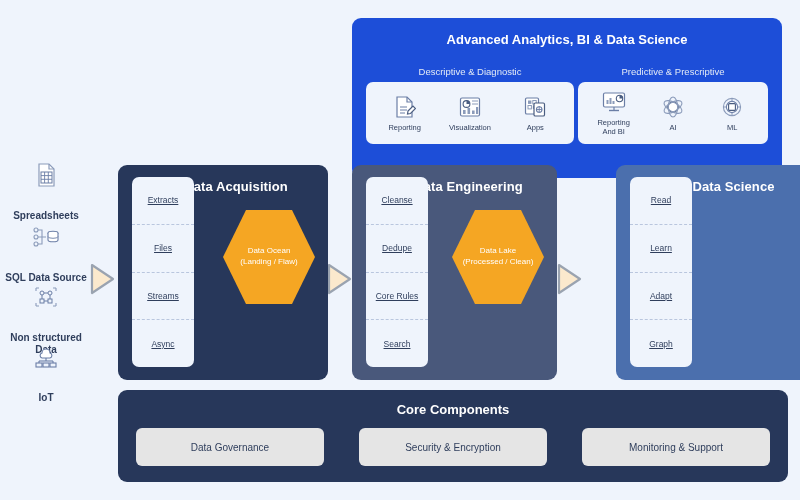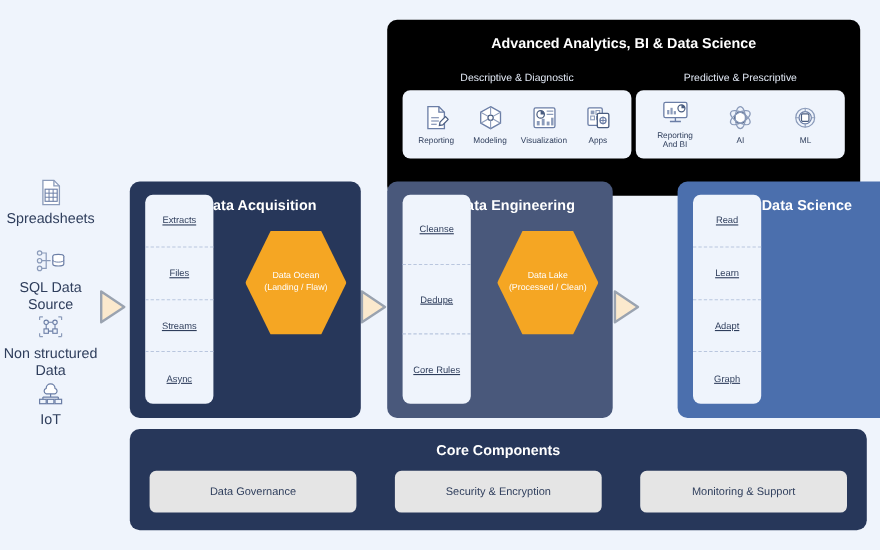--- a/index.html
+++ b/index.html
@@ -35,24 +35,25 @@
     width: 92px;
     text-align: center;
   }
   .source-icon {
     height: 30px;
     display: flex;
     align-items: center;
     justify-content: center;
   }
   .source-label {
-    margin-top: 1px;
-    font-size: 13px;
+    margin-top: 20px;
+    font-size: 10px;
     color: #2f3e5c;
     line-height: 1.2;
+    font-weight: bold;
   }
 
   
   .arrow { position: absolute; width: 26px; height: 34px; }
 
   
   .stage {
     position: absolute;
     top: 165px;
     height: 215px;
@@ -110,21 +111,21 @@
   .hex-eng { left: 100px; top: 42px; width: 92px; height: 100px; }
   .hex-sci { left: 100px; top: 42px; width: 92px; height: 100px; }
 
   
   #analytics {
     position: absolute;
     left: 352px;
     top: 18px;
     width: 430px;
     height: 160px;
-    background: #000000;
+    background: #1d4ed8;
     border-radius: 9px;
   }
   #analytics .sec-title {
     position: absolute;
     top: 14px;
     width: 100%;
     text-align: center;
     color: #fff;
     font-size: 13px;
     font-weight: bold;
@@ -310,35 +311,20 @@
             <path d="M13 2 v5 h5" fill="none" stroke="#6b7ea6" stroke-width="1.2"></path>
             <line x1="6" y1="12" x2="13" y2="12" stroke="#6b7ea6" stroke-width="1"></line>
             <line x1="6" y1="15" x2="13" y2="15" stroke="#6b7ea6" stroke-width="1"></line>
             <line x1="6" y1="18" x2="11" y2="18" stroke="#6b7ea6" stroke-width="1"></line>
             <path d="M14 16 l5 -5 l2.5 2.5 l-5 5 l-3 .5 z" fill="#fff" stroke="#4a5d80" stroke-width="1.2"></path>
           </svg>
         </div>
         <div class="icon-label">Reporting</div>
       </div>
 
-      <div class="icon-cell">
-        <div class="icon-glyph">
-          <svg width="24" height="24" viewBox="0 0 24 24">
-            <polygon points="12,2 21,7 21,17 12,22 3,17 3,7" fill="#fff" stroke="#6b7ea6" stroke-width="1.2"></polygon>
-            <circle cx="12" cy="12" r="2.4" fill="none" stroke="#4a5d80" stroke-width="1.1"></circle>
-            <line x1="12" y1="2" x2="12" y2="9.6" stroke="#8b9bba" stroke-width="1"></line>
-            <line x1="12" y1="14.4" x2="12" y2="22" stroke="#8b9bba" stroke-width="1"></line>
-            <line x1="3" y1="7" x2="9.8" y2="10.8" stroke="#8b9bba" stroke-width="1"></line>
-            <line x1="21" y1="7" x2="14.2" y2="10.8" stroke="#8b9bba" stroke-width="1"></line>
-            <line x1="3" y1="17" x2="9.8" y2="13.2" stroke="#8b9bba" stroke-width="1"></line>
-            <line x1="21" y1="17" x2="14.2" y2="13.2" stroke="#8b9bba" stroke-width="1"></line>
-          </svg>
-        </div>
-        <div class="icon-label">Modeling</div>
-      </div>
 
       <div class="icon-cell">
         <div class="icon-glyph">
           <svg width="24" height="24" viewBox="0 0 24 24">
             <rect x="2.5" y="3" width="19" height="18" rx="1.5" fill="#fff" stroke="#6b7ea6" stroke-width="1.2"></rect>
             <circle cx="8.5" cy="9" r="3.4" fill="none" stroke="#4a5d80" stroke-width="1.1"></circle>
             <path d="M8.5 9 L8.5 5.6 A3.4 3.4 0 0 1 11.9 9 z" fill="#4a5d80"></path>
             <line x1="14" y1="6" x2="20" y2="6" stroke="#8b9bba" stroke-width="1"></line>
             <line x1="14" y1="9" x2="20" y2="9" stroke="#8b9bba" stroke-width="1"></line>
             <rect x="5" y="15" width="2.6" height="4" fill="#8b9bba"></rect>
@@ -429,20 +415,21 @@
 (Landing / Flaw)</div>
     </div>
   </div>
 
   <div class="stage stage-eng">
     <div class="panel-title">Data Engineering</div>
     <div class="step-card">
       <div class="step-item">Cleanse</div>
       <div class="step-item">Dedupe</div>
       <div class="step-item">Core Rules</div>
+      <div class="step-item">Search</div>
     </div>
     <div class="hex hex-eng">
       <div class="hex-text" style="white-space:pre-line">Data Lake
 (Processed / Clean)</div>
     </div>
   </div>
 
   <div class="stage stage-sci">
     <div class="panel-title">Data Science</div>
     <div class="step-card">

